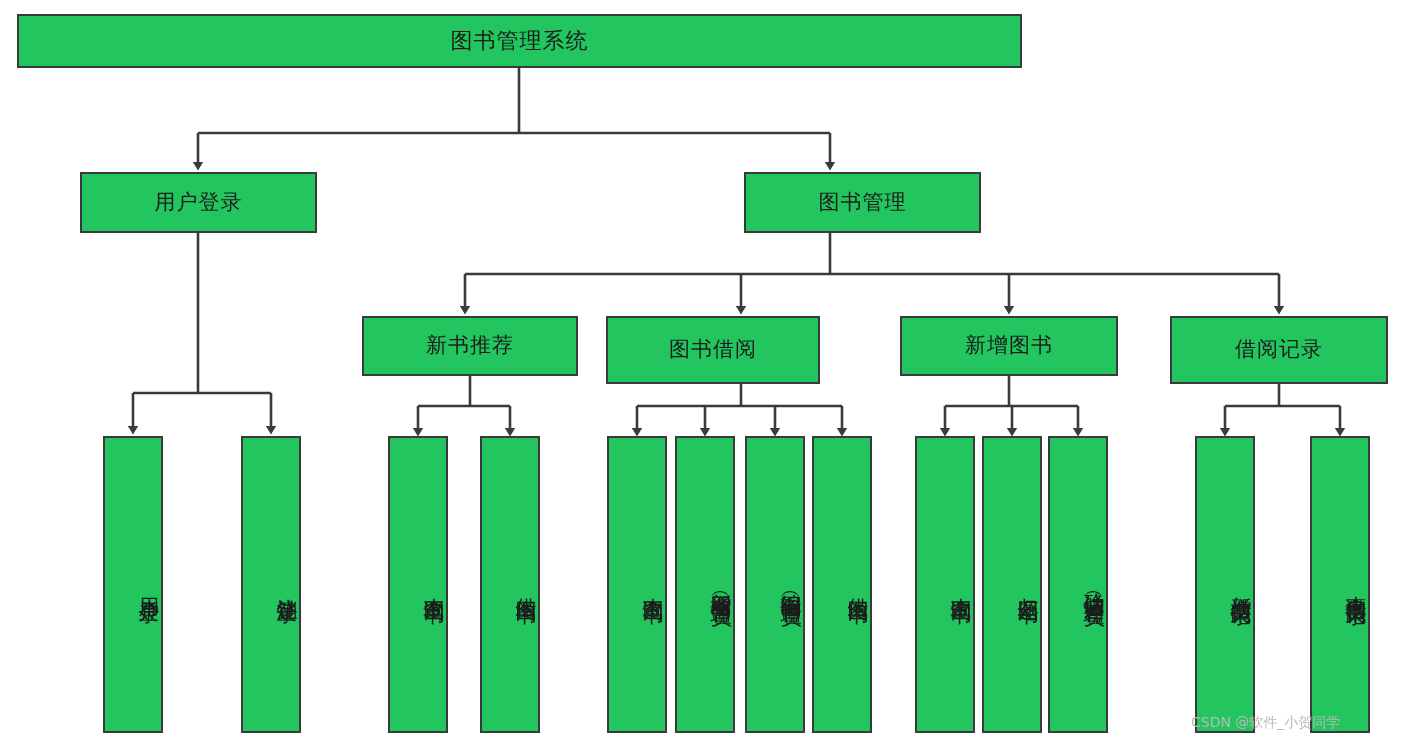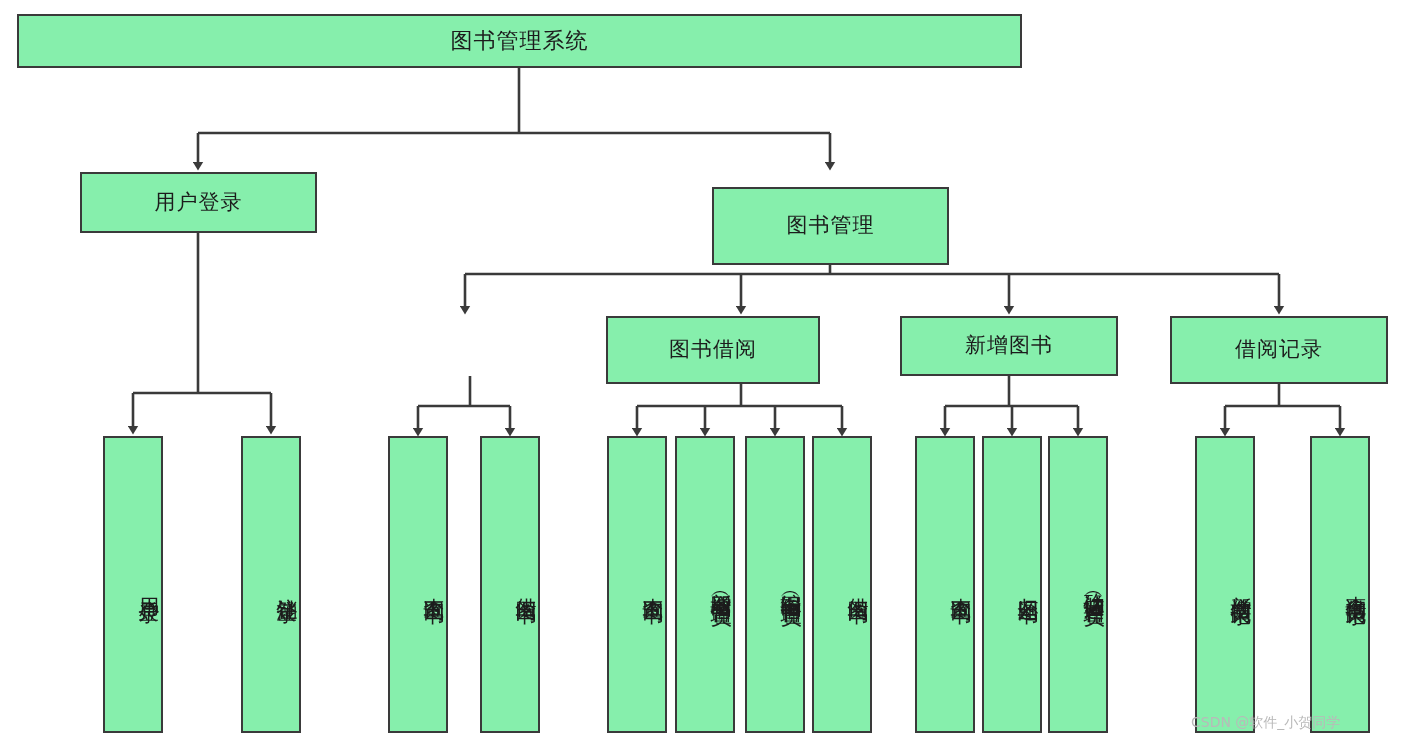--- a/index.html
+++ b/index.html
@@ -22,21 +22,21 @@
     left: 0;
     top: 0;
     width: 1405px;
     height: 747px;
     pointer-events: none;
   }
   .node {
     position: absolute;
     box-sizing: border-box;
     border: 2px solid #3a3a3a;
-    background: #86efac;
+    background: #22c55e;
     display: flex;
     align-items: center;
     justify-content: center;
     color: #1c1c1c;
   }
   .node.horiz {
     font-size: 21px;
     letter-spacing: 1px;
     line-height: 1.2;
   }
@@ -129,24 +129,27 @@
     </g>
   </svg>
 
   <div class="node horiz root" style="left:17px; top:14px; width:1005px; height:54px;">
     <span>图书管理系统</span>
   </div>
 
   <div class="node horiz" style="left:80px; top:172px; width:237px; height:61px;">
     <span>用户登录</span>
   </div>
-  <div class="node horiz" style="left:712px; top:172px; width:237px; height:78px;margin-top:15px;">
+  <div class="node horiz" style="left:744px; top:172px; width:237px; height:61px;">
     <span>图书管理</span>
   </div>
 
+  <div class="node horiz" style="left:362px; top:316px; width:216px; height:60px;">
+    <span>新书推荐</span>
+  </div>
   <div class="node horiz" style="left:606px; top:316px; width:214px; height:68px;">
     <span>图书借阅</span>
   </div>
   <div class="node horiz" style="left:900px; top:316px; width:218px; height:60px;">
     <span>新增图书</span>
   </div>
   <div class="node horiz" style="left:1170px; top:316px; width:218px; height:68px;">
     <span>借阅记录</span>
   </div>
 

